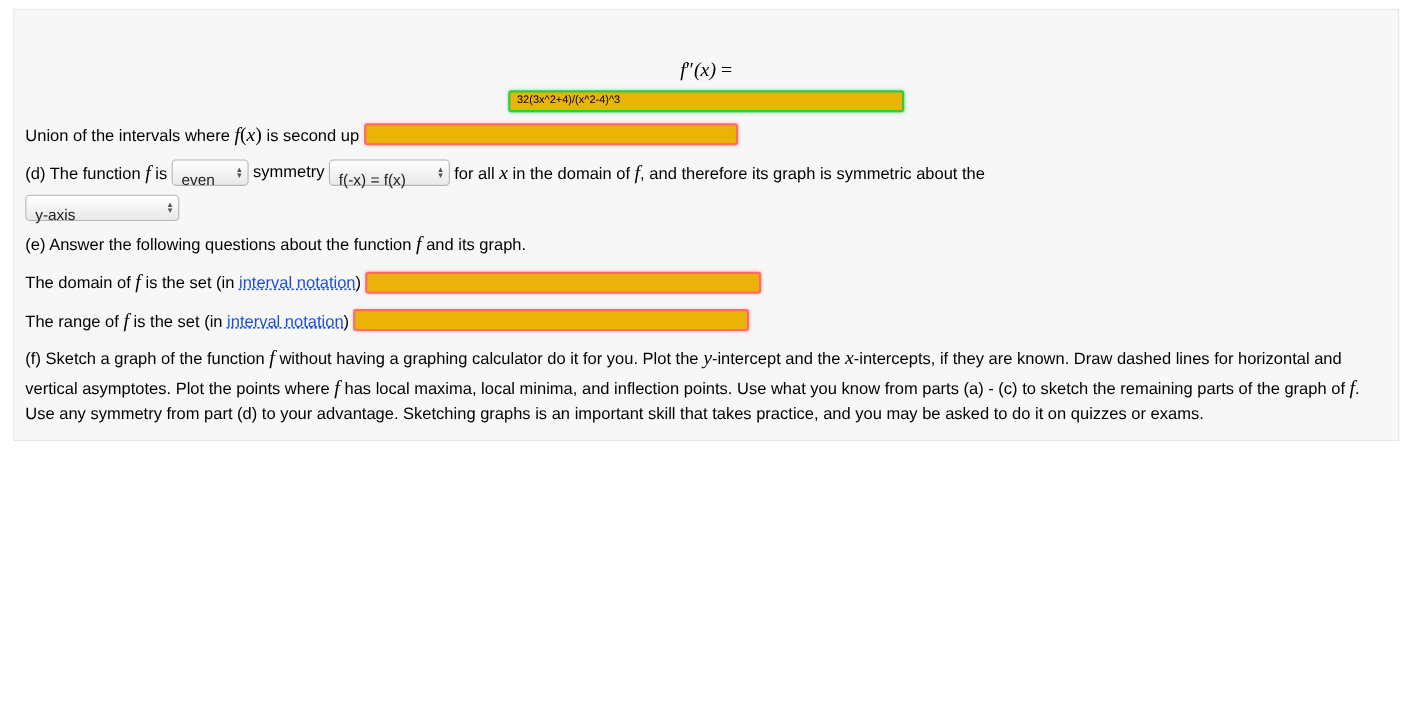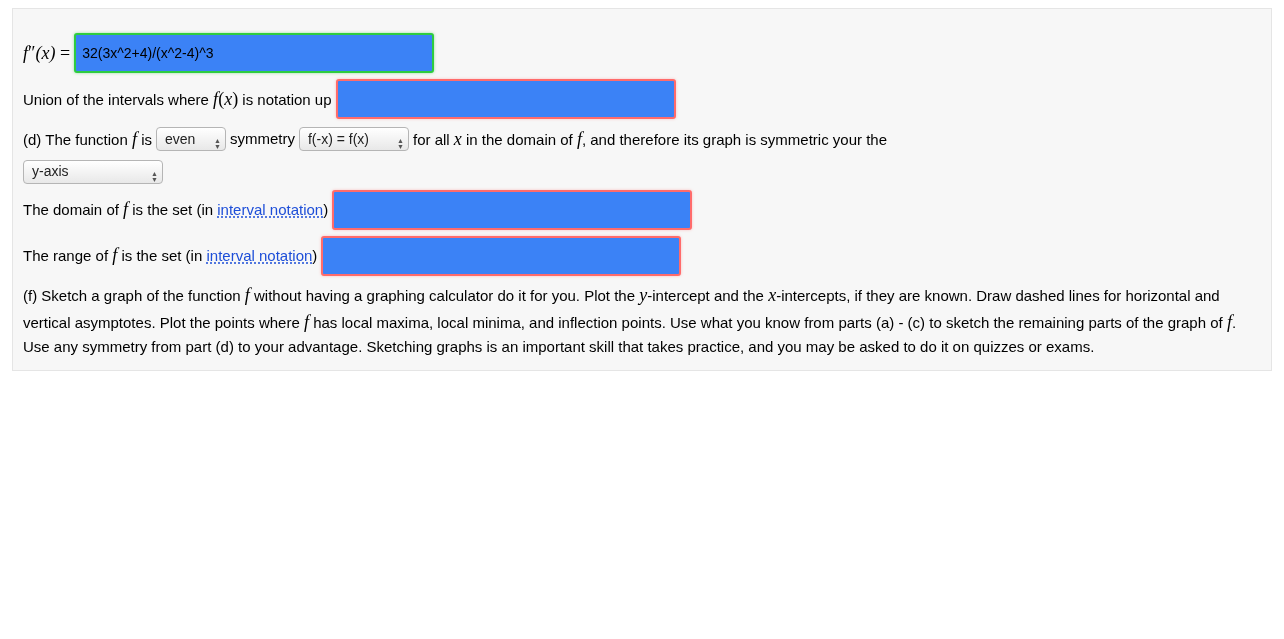--- a/index.html
+++ b/index.html
@@ -31,45 +31,45 @@
   .math {
     font-family: "Times New Roman", serif;
     font-style: italic;
     font-size: 18px;
   }
   .math .up {
     font-style: normal;
   }
   .input-text {
     font-family: Arial, sans-serif;
-    font-size: 14px;
+    font-size: 10px;
     padding: 4px 6px;
     border: 1px solid #999;
     border-radius: 3px;
     box-sizing: border-box;
-    height: 40px;
-    background: #3b82f6;
+    height: 20px;
+    background: #eab308;
   }
   .input-green {
     border: 2px solid #2ecc40;
     box-shadow: 0 0 3px rgba(46,204,64,0.5);
   }
   .input-red {
     border: 2px solid #ff6b6b;
     box-shadow: 0 0 3px rgba(255,107,107,0.4);
   }
   .select-like {
     display: inline-flex;
-    align-items: flex-end;
+    align-items: flex-start;
     justify-content: space-between;
     background: linear-gradient(#ffffff,#e8e8e8);
     border: 1px solid #b5b5b5;
     border-radius: 4px;
     height: 24px;
-    padding: 16px 4px 0 8px;
+    padding: 6px 4px 0 8px;
     font-size: 14px;
     color: #222;
     min-width: 60px;
     box-sizing: border-box;
   }
   .select-like .arrows {
     display: inline-flex;
     flex-direction: column;
     margin-left: 6px;
     font-size: 7px;
@@ -83,27 +83,27 @@
   .para {
     line-height: 1.5;
   }
 </style>
 </head>
 <body>
 
 <div class="container">
 
 
-  <div class="row" style="margin-top:18px;">
+  <div class="row" style="margin-top:34px;flex-direction:column;">
     <span class="math">f<span class="up">″</span>(x) <span class="up">=</span></span>
     <input class="input-text input-green" style="width: 360px;" value="32(3x^2+4)/(x^2-4)^3">
   </div>
 
   <div class="row">
-    <span><span>Union of the intervals where </span><span class="math">f<span class="up">(</span>x<span class="up">)</span></span><span> is notation up</span></span>
+    <span><span>Union of the intervals where </span><span class="math">f<span class="up">(</span>x<span class="up">)</span></span><span> is second up</span></span>
     <input class="input-text input-red" style="width: 340px;" value="">
   </div>
 
 
 
   <div class="block">
     <div class="row" style="flex-wrap:wrap;">
       <span><span>(d) The function </span><span class="math">f</span><span> is </span></span>
       <span class="select-like" style="min-width:70px;">
         <span>even</span>
@@ -113,34 +113,37 @@
           </span>
       </span>
       <span> symmetry </span>
       <span class="select-like" style="min-width:110px;">
         <span>f(-x) = f(x)</span>
         <span class="arrows">
             <span>▲</span>
             <span>▼</span>
           </span>
       </span>
-      <span> for all <span class="math">x</span> in the domain of <span class="math">f</span><span>, and therefore its graph is symmetric your the</span></span>
+      <span> for all <span class="math">x</span> in the domain of <span class="math">f</span><span>, and therefore its graph is symmetric about the</span></span>
     </div>
     <div class="row">
       <span class="select-like" style="min-width:140px;gap:22px;">
         <span>y-axis</span>
         <span class="arrows">
             <span>▲</span>
             <span>▼</span>
           </span>
       </span>
     </div>
   </div>
 
   <div class="block">
+    <div class="row">
+      <span><span>(e) Answer the following questions about the function </span><span class="math">f</span><span> and its graph.</span></span>
+    </div>
     <div class="row">
       <span><span>The domain of </span><span class="math">f</span><span> is the set (in </span><a href="#" class="link">interval notation</a>)</span>
       <input class="input-text input-red" style="width: 360px;" value="">
     </div>
     <div class="row">
       <span><span>The range of </span><span class="math">f</span><span> is the set (in </span><a href="#" class="link">interval notation</a>)</span>
       <input class="input-text input-red" style="width: 360px;" value="">
     </div>
   </div>
 

